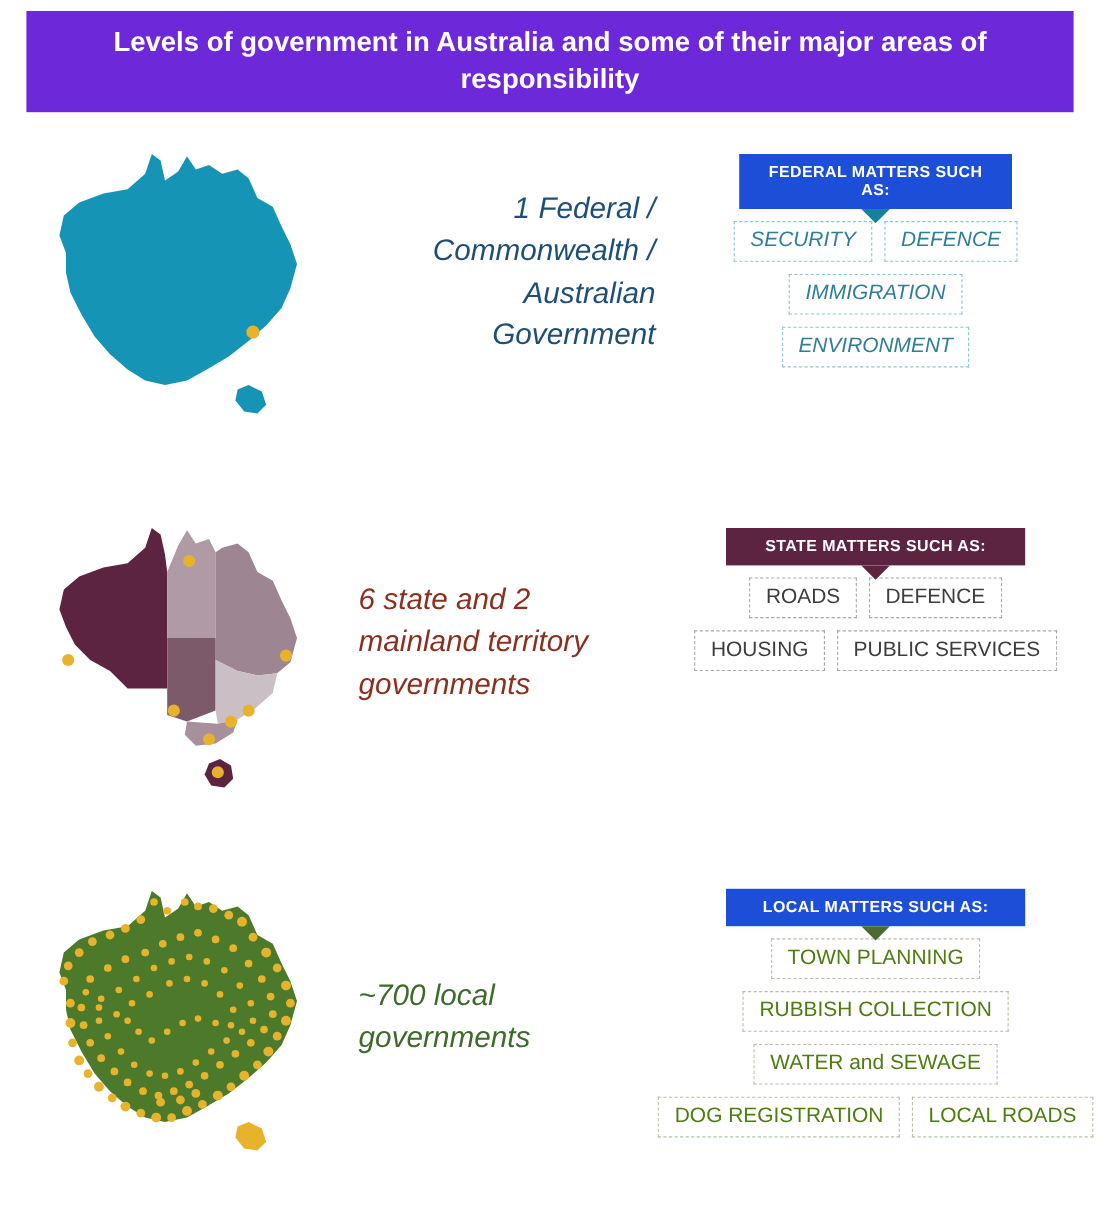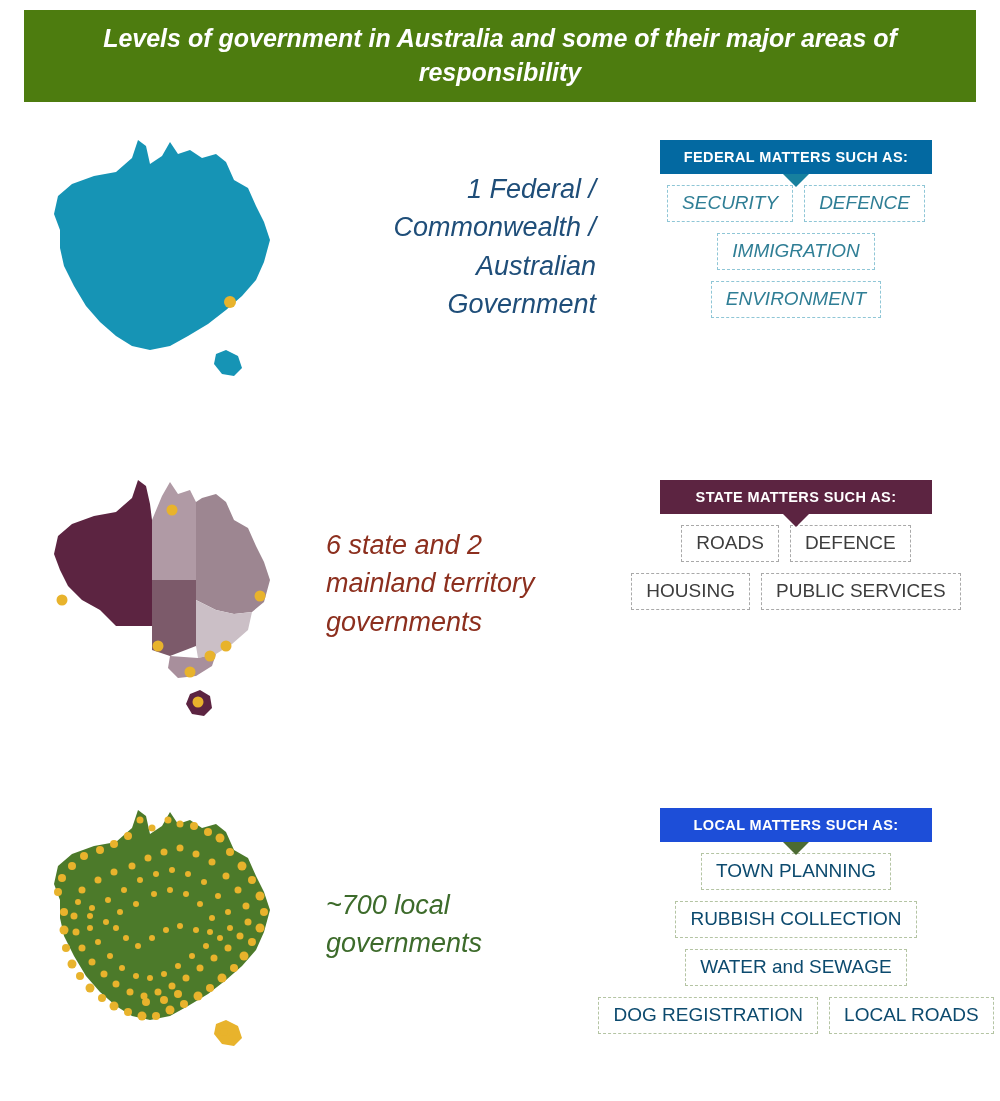--- a/index.html
+++ b/index.html
@@ -15,27 +15,26 @@
     overflow: hidden;
   }
 
   
   .title-banner {
     position: absolute;
     left: 24px;
     top: 10px;
     width: 952px;
     height: 92px;
-    background: #4d7c0f;
+    background: #6d28d9;
     display: flex;
     align-items: center;
     justify-content: center;
     box-sizing: border-box;
     padding: 0 41px;
-    font-style: italic;
   }
   .title-banner .title-text {
     color: #ffffff;
     font-size: 25px;
     font-weight: bold;
     line-height: 1.35;
     text-align: center;
   }
 
   
@@ -92,21 +91,21 @@
   .matters-header .arrow {
     position: absolute;
     left: 50%;
     bottom: -13px;
     margin-left: -13px;
     width: 0;
     height: 0;
     border-left: 13px solid transparent;
     border-right: 13px solid transparent;
   }
-  .header-federal { background: #0369a1; width: 272px; }
+  .header-federal { background: #1d4ed8; width: 248px; }
   .header-federal .arrow { border-top: 13px solid #17809e; }
   .header-state   { background: #5c2441; width: 272px; }
   .header-state  .arrow { border-top: 13px solid #5c2441; }
   .header-local   { background: #1d4ed8; width: 272px; }
   .header-local  .arrow { border-top: 13px solid #4c6b33; }
 
   .chip-row {
     display: flex;
     justify-content: center;
     gap: 11px;
@@ -116,21 +115,21 @@
     border: 1.6px dashed #9aa3ab;
     padding: 7px 14px 8px 14px;
     font-size: 19px;
     color: #3b3b3b;
     white-space: nowrap;
     background: transparent;
     line-height: 1.05;
   }
   .chip-federal { border-color: #8fc6d6; color: #2f7e95; font-style: italic; }
   .chip-state   { border-color: #a9a9a9; color: #3d3d3d; }
-  .chip-local   { border-color: #b4c4a3; color: #0c4a6e; }
+  .chip-local   { border-color: #b4c4a3; color: #4d7c0f; }
 
   
   #federal-matters { top: 30px; }
   #state-matters   { top: 30px; }
   #local-matters   { top: 28px; }
 
   #federal-matters .chip-row:first-of-type { margin-top: 16px; }
   #state-matters .chip-row:first-of-type { margin-top: 16px; }
   #local-matters .chip-row:first-of-type { margin-top: 16px; }
 </style>

